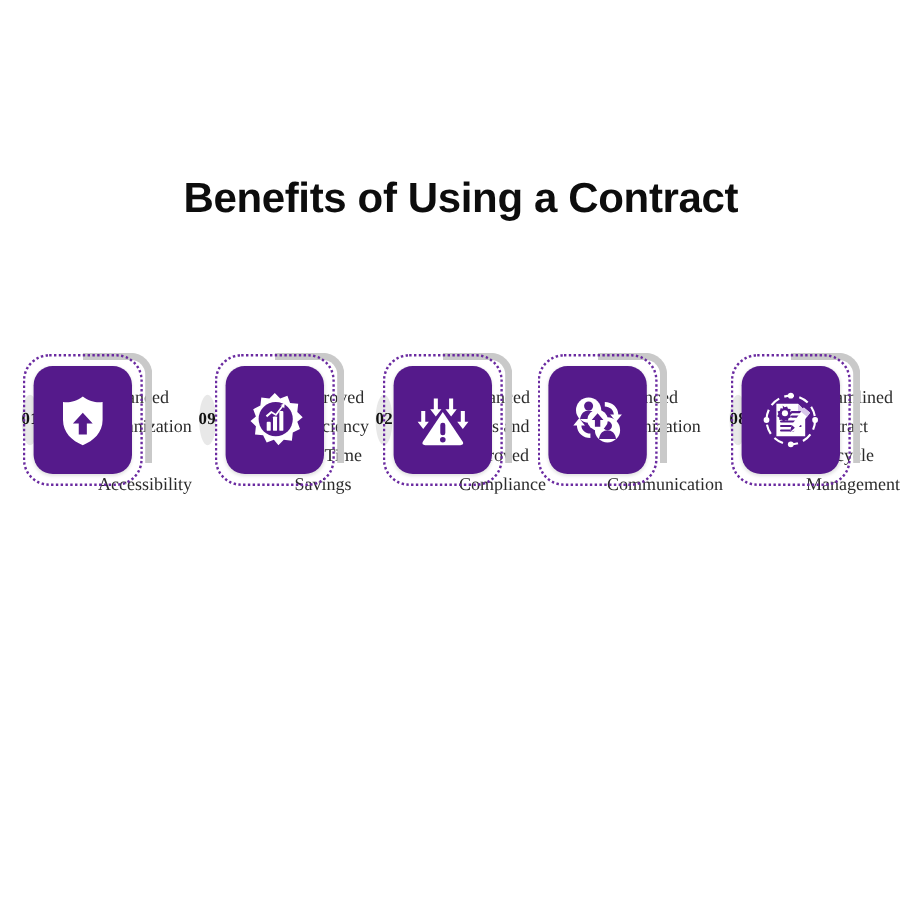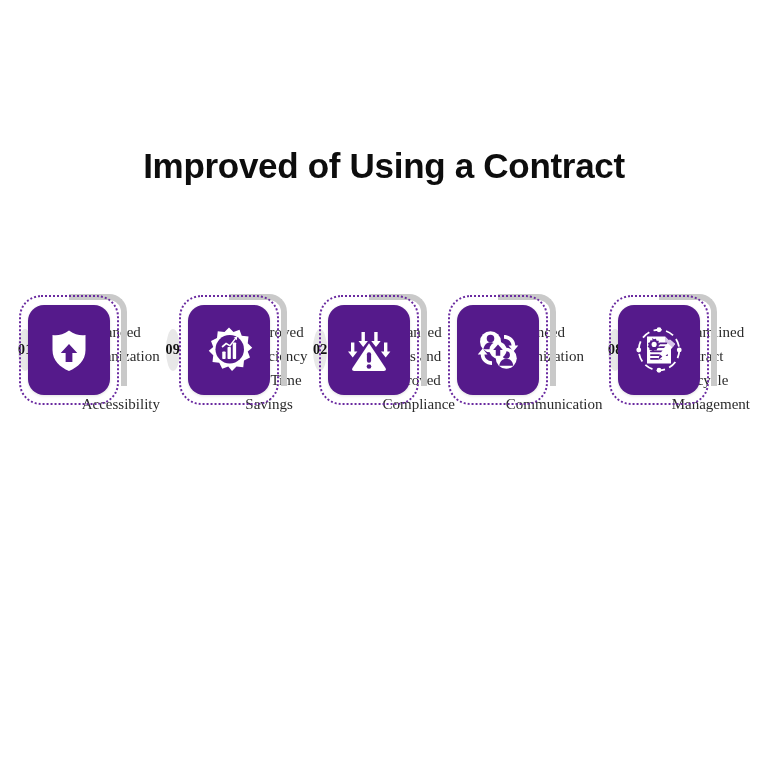--- a/index.html
+++ b/index.html
@@ -162,21 +162,21 @@
     line-height: 24px;
     color: #2b2b2b;
   }
 </style>
 </head>
 <body>
 
 <div class="infographic">
 
   <div class="title-block">
-    <div class="title-line">Improved of Using a Contract</div>
+    <div class="title-line">Benefits of Using a Contract</div>
   </div>
 
   <div class="columns">
 
     <div class="column">
       <div class="num-badge">01</div>
       <div class="pin">
         <div class="pin-dot"></div>
         <div class="pin-stem"></div>
       </div>

